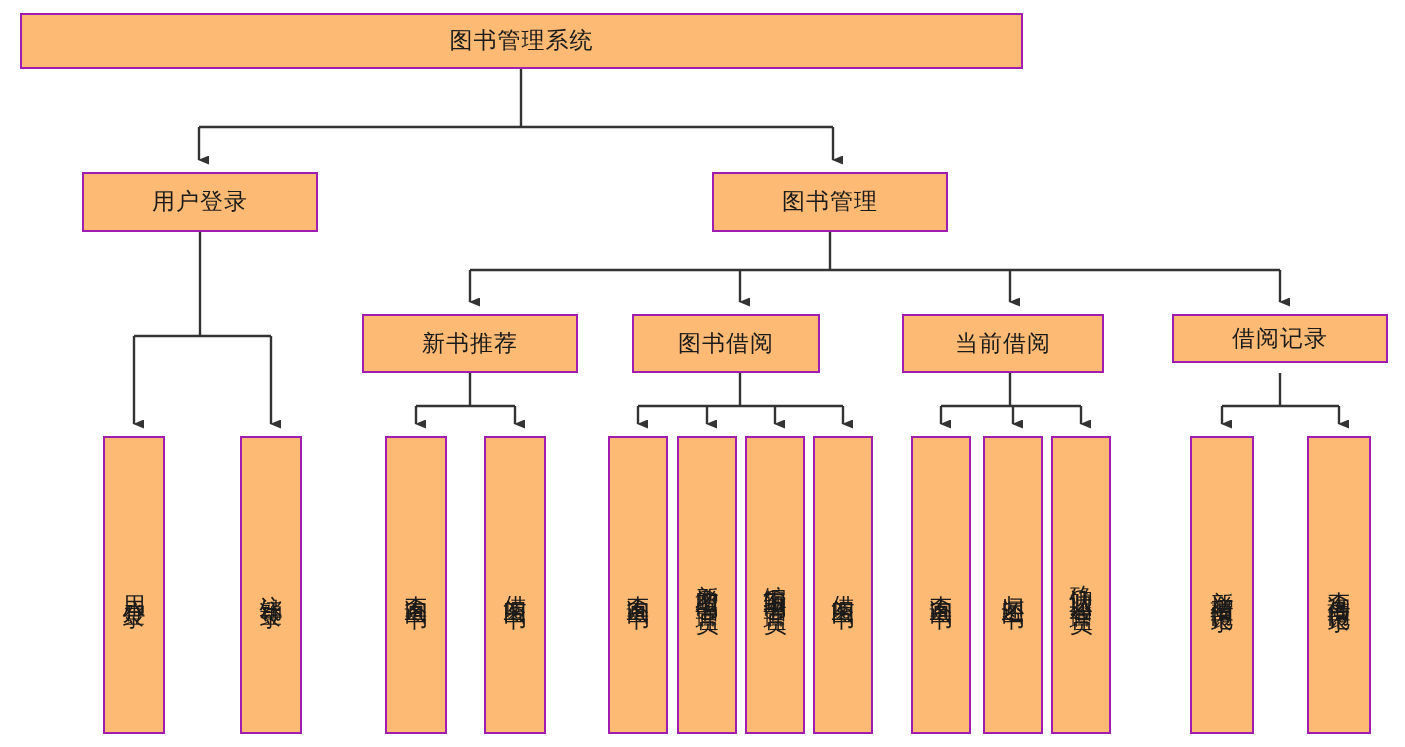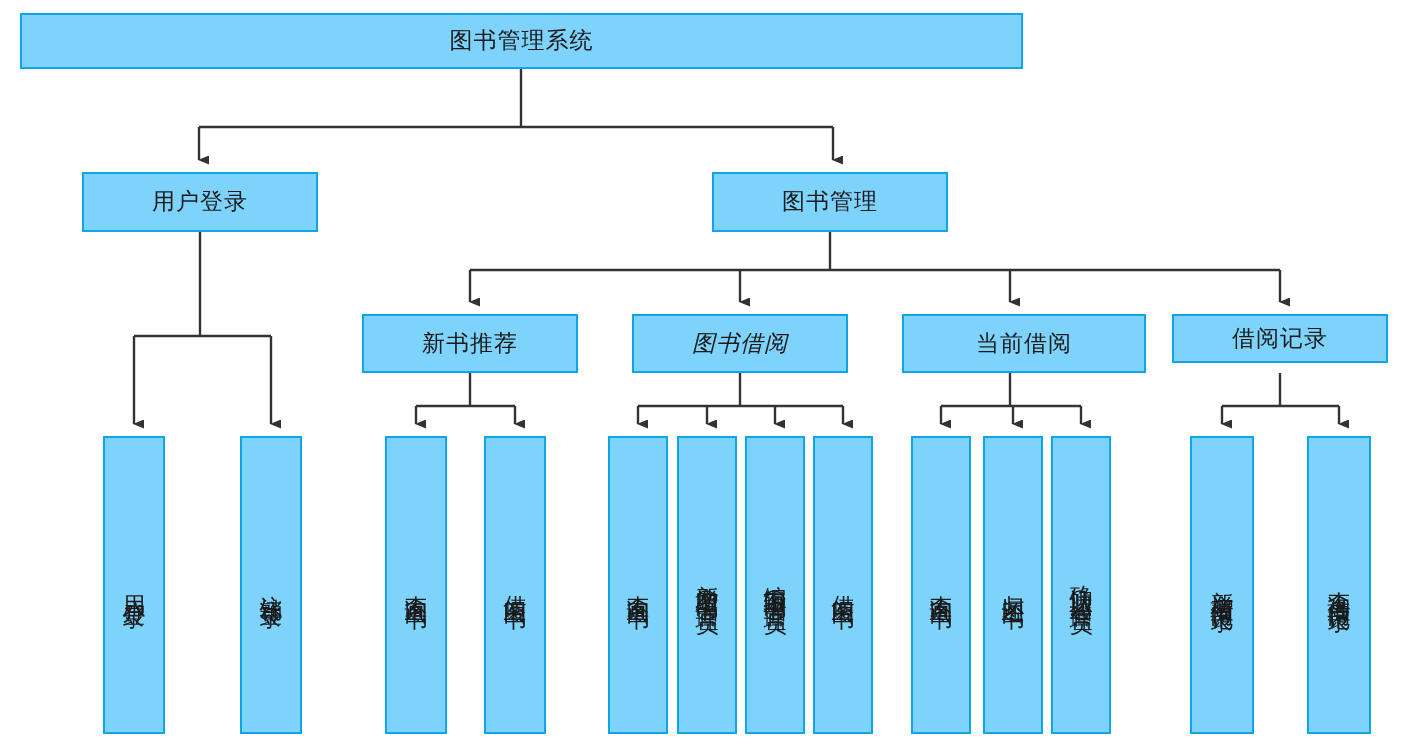--- a/index.html
+++ b/index.html
@@ -21,22 +21,22 @@
     position: absolute;
     left: 0;
     top: 0;
     width: 1405px;
     height: 747px;
     pointer-events: none;
   }
   .node {
     position: absolute;
     box-sizing: border-box;
-    background: #7dd3fc;
-    border: 2px solid #0ea5e9;
+    background: #fdba74;
+    border: 2px solid #a21caf;
     display: flex;
     align-items: center;
     justify-content: center;
     color: #1a1a1a;
   }
   .node .lbl {
     text-align: center;
     line-height: 1.18;
     white-space: pre;
   }
@@ -128,24 +128,24 @@
   <div class="node h" id="n-l2-0" style="left: 82px; top: 172px; width: 236px; height: 60px;">
     <span class="lbl">用户登录</span>
   </div>
   <div class="node h" id="n-l3-0" style="left: 362px; top: 314px; width: 216px; height: 59px;">
     <span class="lbl">新书推荐</span>
   </div>
 
   <div class="node h" id="n-l2-1" style="left: 712px; top: 172px; width: 236px; height: 60px;">
     <span class="lbl">图书管理</span>
   </div>
-  <div class="node h" id="n-l3-1" style="left: 632px; top: 314px; width: 216px; height: 59px; font-style: italic;">
+  <div class="node h" id="n-l3-1" style="left: 632px; top: 314px; width: 188px; height: 59px;">
     <span class="lbl">图书借阅</span>
   </div>
-  <div class="node h" id="n-l3-2" style="left: 902px; top: 314px; width: 244px; height: 59px;">
+  <div class="node h" id="n-l3-2" style="left: 902px; top: 314px; width: 202px; height: 59px;">
     <span class="lbl">当前借阅</span>
   </div>
   <div class="node h" id="n-l3-3" style="left: 1172px; top: 314px; width: 216px; height: 49px;">
     <span class="lbl">借阅记录</span>
   </div>
 
   <div class="node v" id="n-lf-0" style="left: 103px; top: 436px; width: 62px; height: 298px;">
     <span class="lbl">用户登录</span>
   </div>
   <div class="node v" id="n-lf-1" style="left: 240px; top: 436px; width: 62px; height: 298px;">

